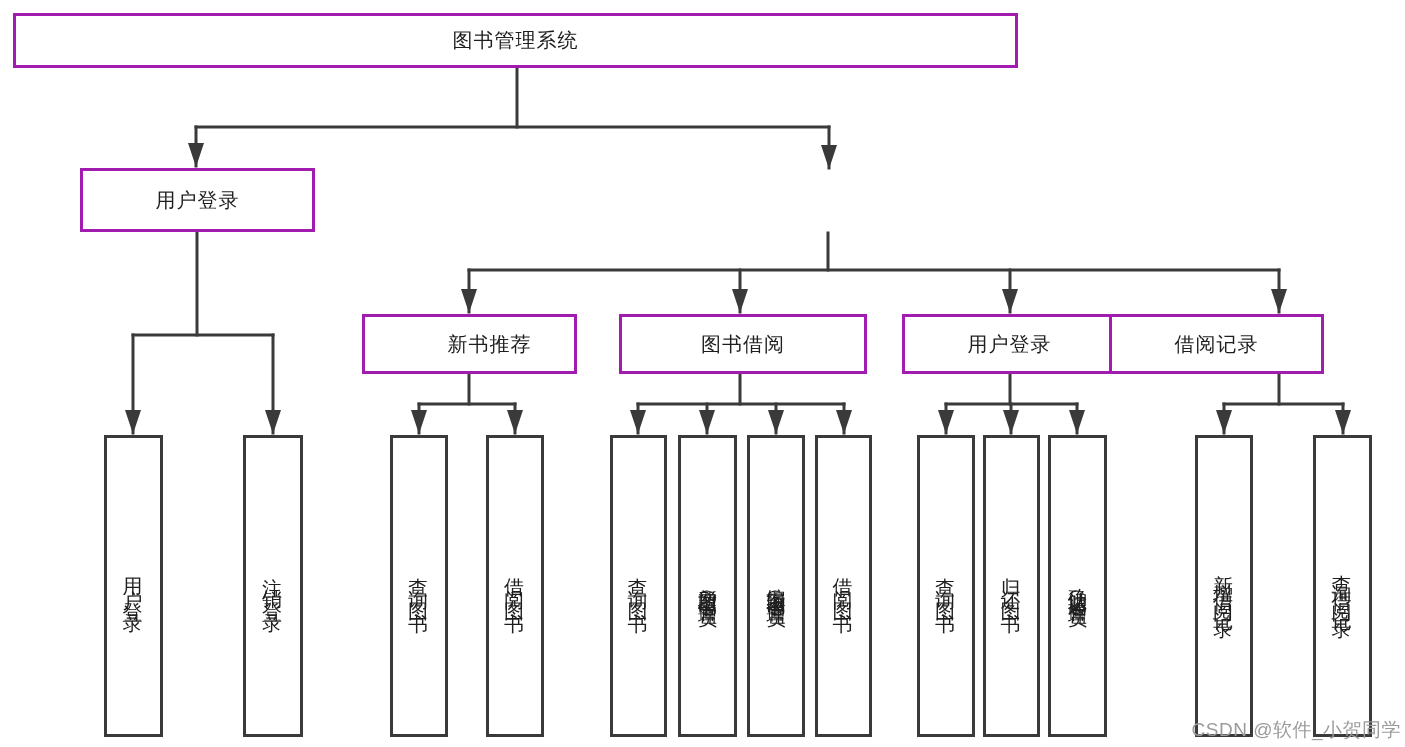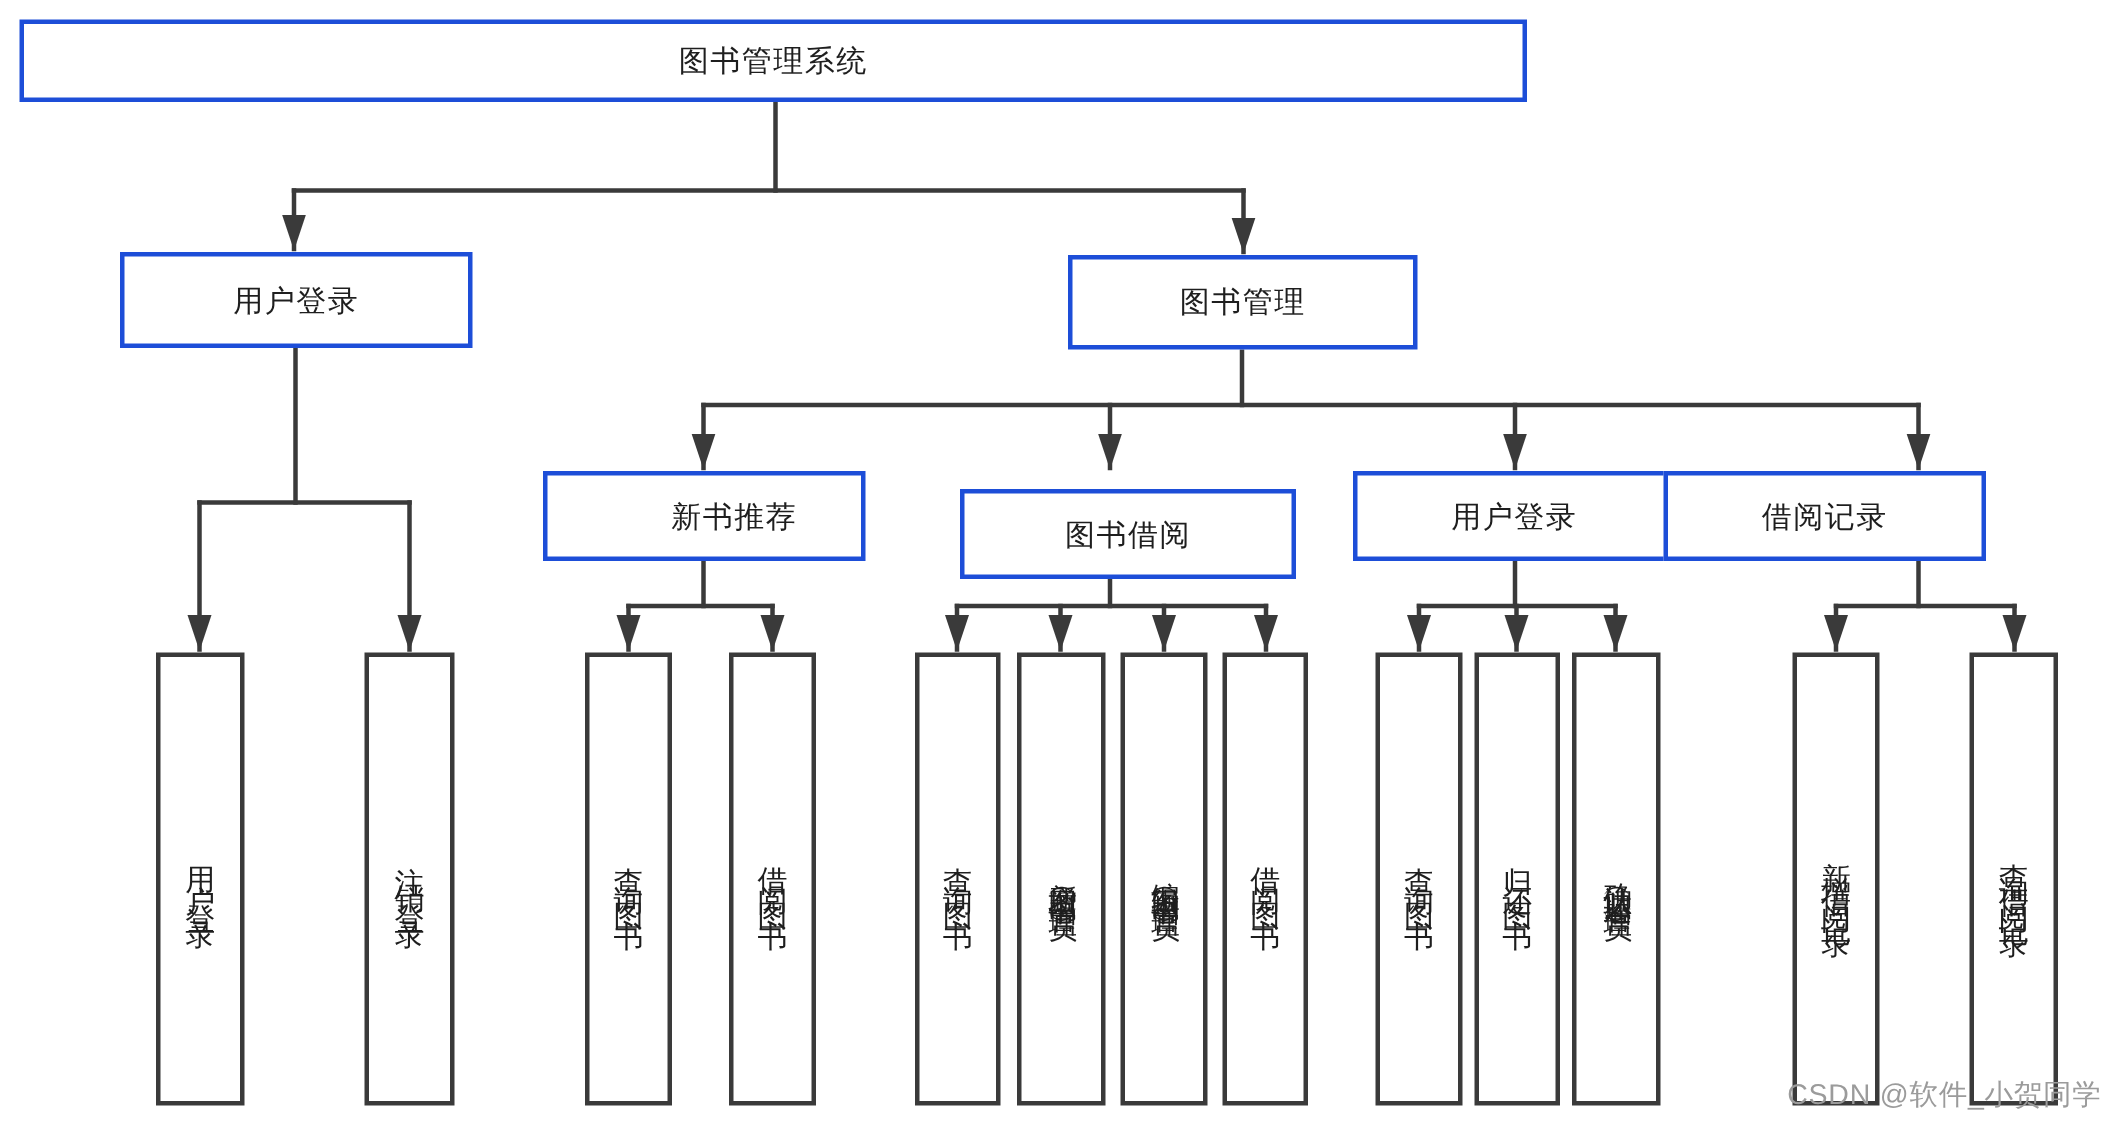--- a/index.html
+++ b/index.html
@@ -17,21 +17,21 @@
   }
   #wires {
     position: absolute;
     left: 0; top: 0;
     width: 1405px; height: 747px;
     pointer-events: none;
   }
   .node {
     position: absolute;
     box-sizing: border-box;
-    border: 3px solid #1d4ed8;
+    border: 3px solid #a21caf;
     background: #ffffff;
     display: flex;
     align-items: center;
     justify-content: center;
     color: #1e1e1e;
     font-size: 20px;
     letter-spacing: 1px;
     z-index: 2;
   }
   .leaf {
@@ -124,28 +124,25 @@
     </g>
   </svg>
 
   <div class="node" style="left:13px; top:13px; width:1005px; height:55px;">
     <span>图书管理系统</span>
   </div>
 
   <div class="node" style="left:80px; top:168px; width:235px; height:64px;">
     <span>用户登录</span>
   </div>
-  <div class="node" style="left:712px; top:170px; width:233px; height:63px;">
-    <span>图书管理</span>
-  </div>
 
   <div class="node" style="left:362px; top:314px; width:215px; height:60px;padding-left:40px;">
     <span>新书推荐</span>
   </div>
-  <div class="node" style="left:640px; top:314px; width:224px; height:60px;margin-top:12px;">
+  <div class="node" style="left:619px; top:314px; width:248px; height:60px;">
     <span>图书借阅</span>
   </div>
   <div class="node" style="left:902px; top:314px; width:215px; height:60px;">
     <span>用户登录</span>
   </div>
   <div class="node" style="left:1109px; top:314px; width:215px; height:60px;">
     <span>借阅记录</span>
   </div>
 
   <div class="leaf" style="left:104px; width:59px;">

